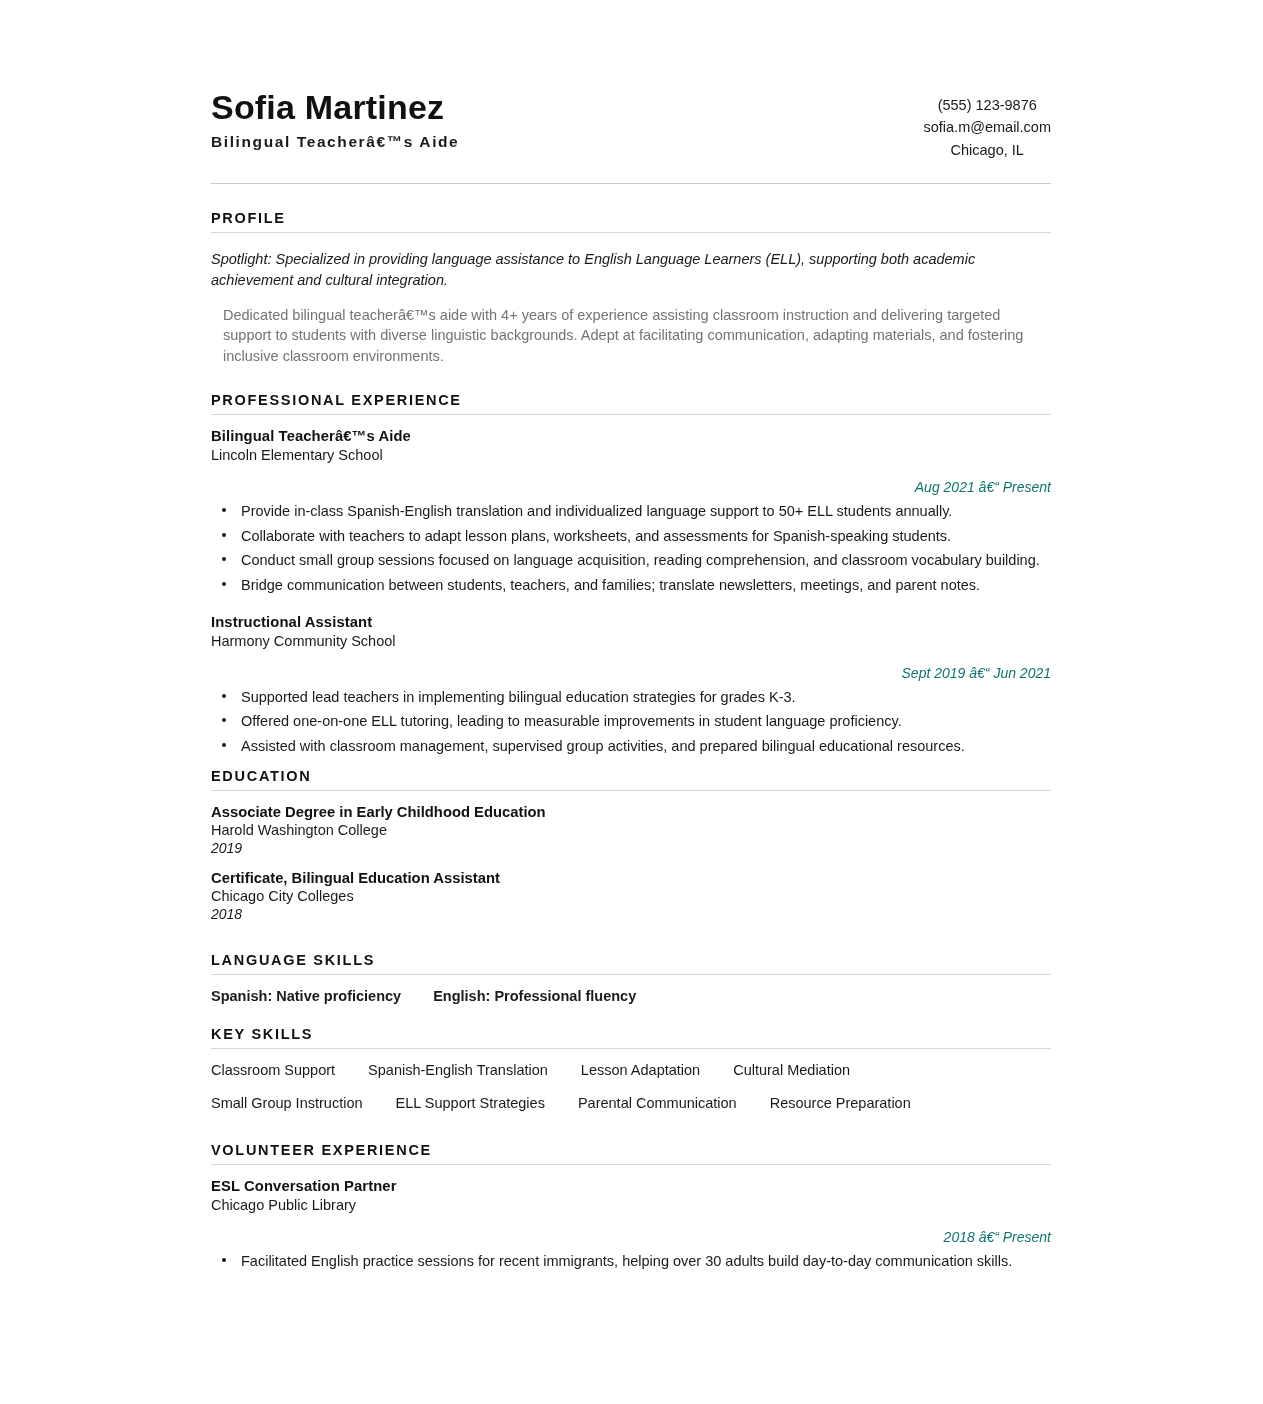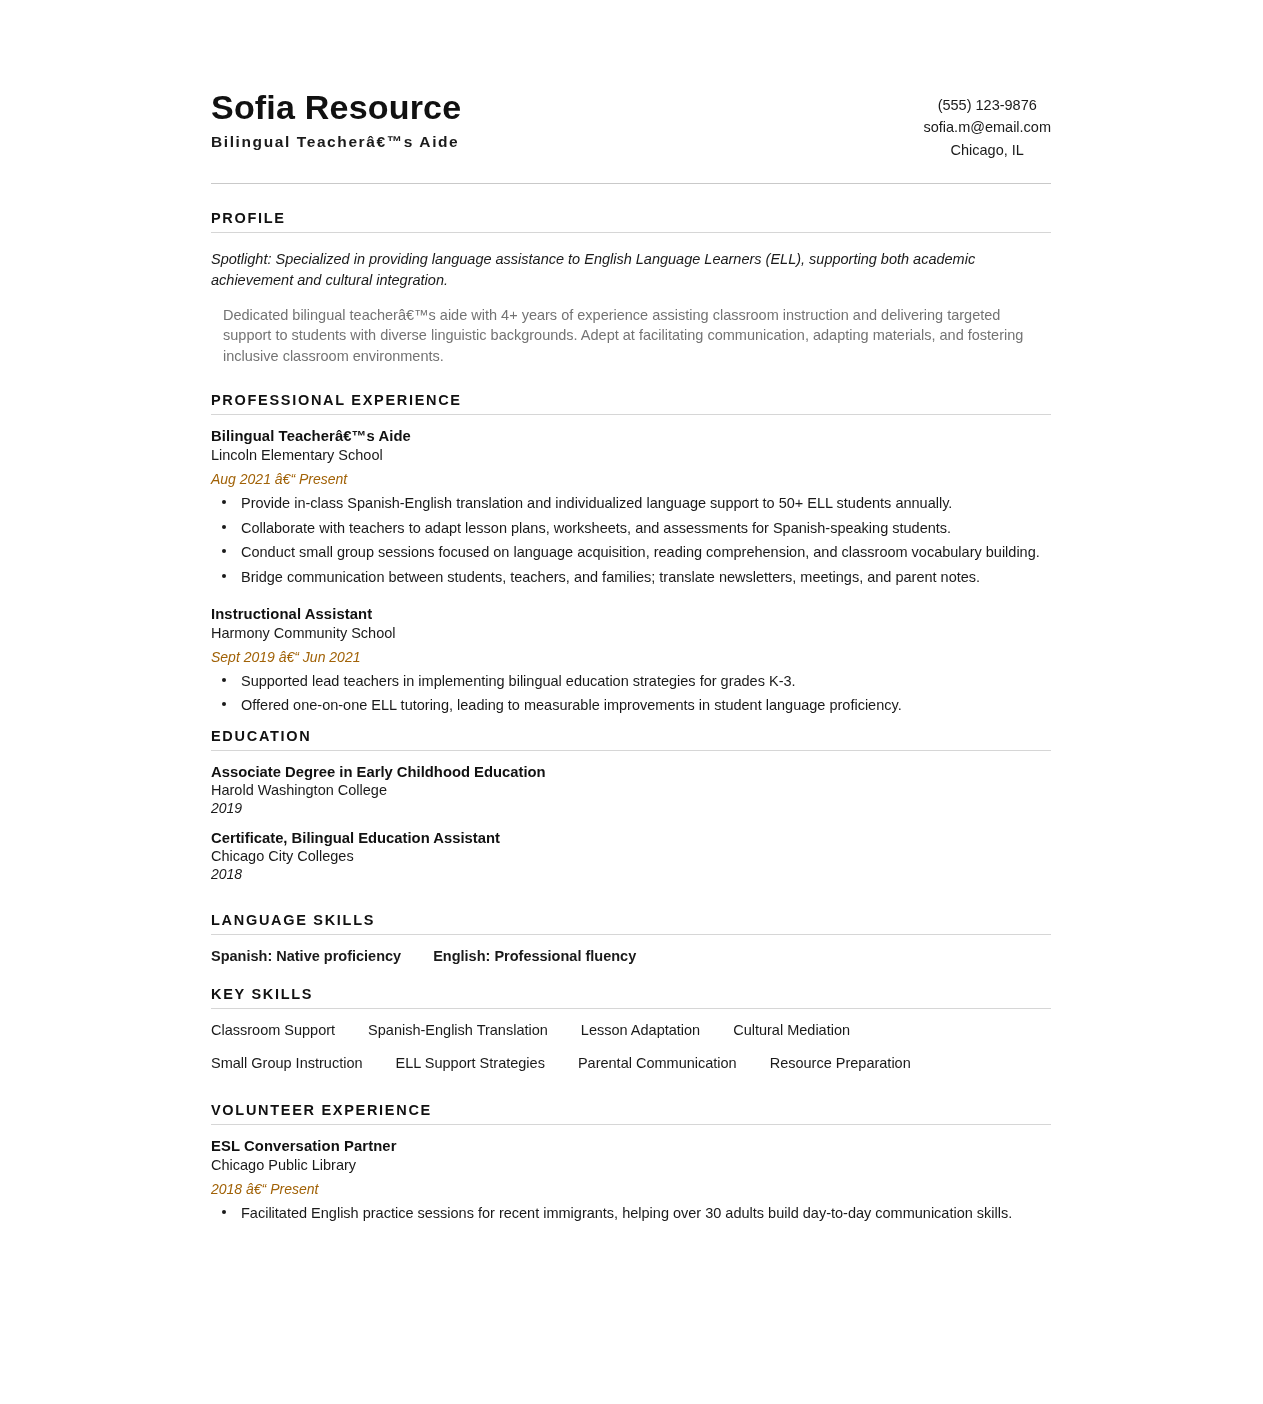--- a/index.html
+++ b/index.html
@@ -112,23 +112,23 @@
     letter-spacing: 0.1px;
   }
   .entry-org {
     font-size: 14.5px;
     margin: 3px 0 0 0;
     color: #1a1a1a;
   }
   .entry-dates {
     font-size: 14px;
     font-style: italic;
-    text-align: left;
-    margin: 8px 0 0 0;
-    color: #a16207;
+    text-align: right;
+    margin: 16px 0 0 0;
+    color: #0f766e;
   }
   ul.bullets {
     list-style: none;
     margin: 6px 0 0 0;
     padding: 0;
   }
   ul.bullets li {
     position: relative;
     padding-left: 30px;
     font-size: 14.5px;
@@ -200,21 +200,21 @@
   .section.volunteer-section { margin-top: 14px; }
 </style>
 </head>
 <body>
 
 <div class="page">
   <div class="sheet">
 
     <div class="header">
       <div class="identity">
-        <h1 class="full-name">Sofia Resource</h1>
+        <h1 class="full-name">Sofia Martinez</h1>
         <div class="job-title">Bilingual Teacherâ€™s Aide</div>
       </div>
       <div class="contact">
         <div>(555) 123-9876</div>
         <div>sofia.m@email.com</div>
         <div>Chicago, IL</div>
       </div>
     </div>
     <hr class="header-rule">
 
@@ -241,20 +241,21 @@
         </ul>
       </div>
 
       <div class="entry">
         <div class="entry-role">Instructional Assistant</div>
         <div class="entry-org">Harmony Community School</div>
         <div class="entry-dates">Sept 2019 â€“ Jun 2021</div>
         <ul class="bullets">
           <li><span class="dot"></span><span>Supported lead teachers in implementing bilingual education strategies for grades K-3.</span></li>
           <li><span class="dot"></span><span>Offered one-on-one ELL tutoring, leading to measurable improvements in student language proficiency.</span></li>
+          <li><span class="dot"></span><span>Assisted with classroom management, supervised group activities, and prepared bilingual educational resources.</span></li>
         </ul>
       </div>
     </div>
 
     <div class="section education-section">
       <div class="section-title">EDUCATION</div>
       <hr class="section-rule">
 
       <div class="edu-entry">
         <div class="edu-degree">Associate Degree in Early Childhood Education</div>

